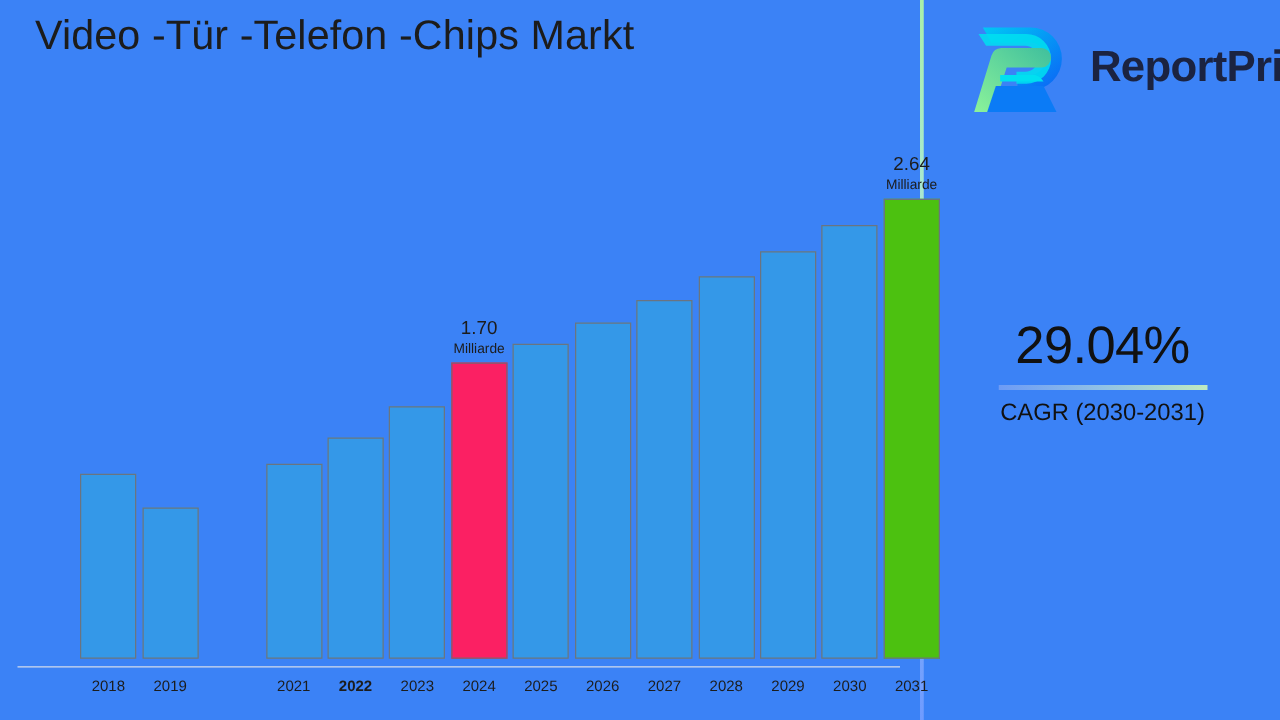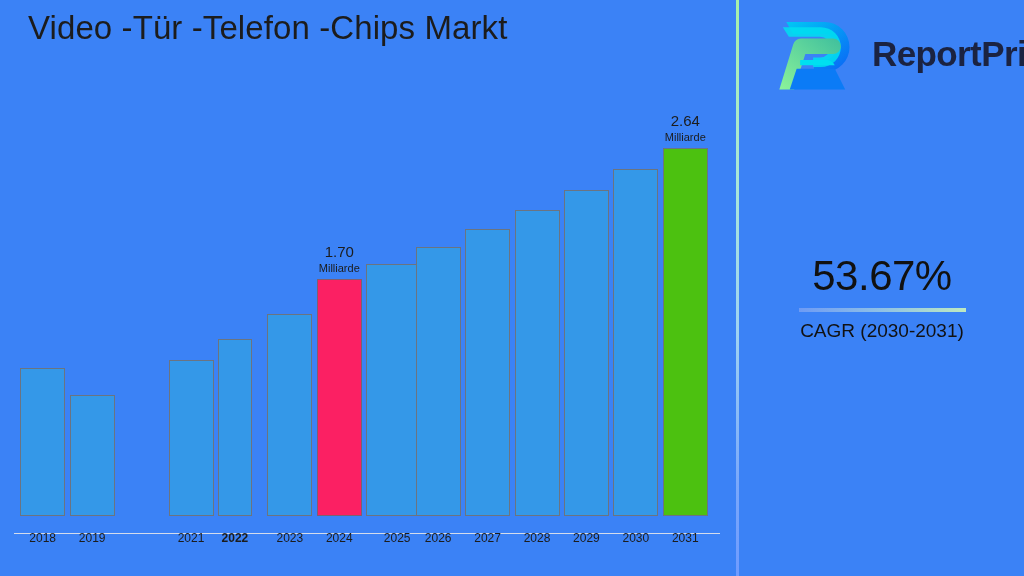--- a/index.html
+++ b/index.html
@@ -94,21 +94,22 @@
     position: absolute;
     left: 14px;
     top: 433px;
     width: 706px;
     height: 1px;
     background: #d3dcec;
   }
 
   .bar-group {
     position: absolute;
-    bottom: 60px;
+    bottom: 49px;
+    margin-left: 44px;
   }
   .bar-rect {
     position: absolute;
     bottom: 0;
     left: 0;
     width: 100%;
     box-sizing: border-box;
     border: 1px solid #6b7480;
     background: #3498e8;
   }
@@ -210,37 +211,37 @@
           <div class="bar-tick-label" style="bottom: -29px;">2018</div>
         </div>
         <div class="bar-group" style="left: 69.6429px; width: 45px; height: 181px;">
           <div class="bar-rect" style="height: 121px;"></div>
           <div class="bar-tick-label" style="bottom: -29px;">2019</div>
         </div>
         <div class="bar-group" style="left: 168.5px; width: 45px; height: 216px;">
           <div class="bar-rect" style="height: 156px;"></div>
           <div class="bar-tick-label" style="bottom: -29px;">2021</div>
         </div>
-        <div class="bar-group" style="left: 217.929px; width: 34px; height: 237px; font-weight: bold;">
+        <div class="bar-group" style="left: 217.929px; width: 45px; height: 237px; font-weight: bold;">
           <div class="bar-rect" style="height: 177px;"></div>
           <div class="bar-tick-label" style="bottom: -29px;">2022</div>
         </div>
         <div class="bar-group" style="left: 267.357px; width: 45px; height: 262px;">
           <div class="bar-rect" style="height: 202px;"></div>
           <div class="bar-tick-label" style="bottom: -29px;">2023</div>
         </div>
         <div class="bar-group" style="left: 316.786px; width: 45px; height: 297px;">
           <div class="bar-rect highlight-current" style="height: 237px;"></div>
           <div class="bar-value-label" style="bottom: 241px;">
             <div class="bar-value-number">1.70</div>
             <div class="bar-value-unit">Milliarde</div>
           </div>
           <div class="bar-tick-label" style="bottom: -29px;">2024</div>
         </div>
-        <div class="bar-group" style="left: 366.214px; width: 45px; height: 312px; padding-left: 17px;">
+        <div class="bar-group" style="left: 366.214px; width: 45px; height: 312px;">
           <div class="bar-rect" style="height: 252px;"></div>
           <div class="bar-tick-label" style="bottom: -29px;">2025</div>
         </div>
         <div class="bar-group" style="left: 415.643px; width: 45px; height: 329px;">
           <div class="bar-rect" style="height: 269px;"></div>
           <div class="bar-tick-label" style="bottom: -29px;">2026</div>
         </div>
         <div class="bar-group" style="left: 465.071px; width: 45px; height: 347px;">
           <div class="bar-rect" style="height: 287px;"></div>
           <div class="bar-tick-label" style="bottom: -29px;">2027</div>
@@ -262,18 +263,18 @@
           <div class="bar-value-label" style="bottom: 372px;">
             <div class="bar-value-number">2.64</div>
             <div class="bar-value-unit">Milliarde</div>
           </div>
           <div class="bar-tick-label" style="bottom: -29px;">2031</div>
         </div>
       </div>
   </div>
 
   <div id="cagr-panel">
-    <div id="cagr-value">53.67%</div>
+    <div id="cagr-value">29.04%</div>
     <div id="cagr-rule"></div>
     <div id="cagr-caption">CAGR (2030-2031)</div>
   </div>
 
 </div>
 
 </body></html>

